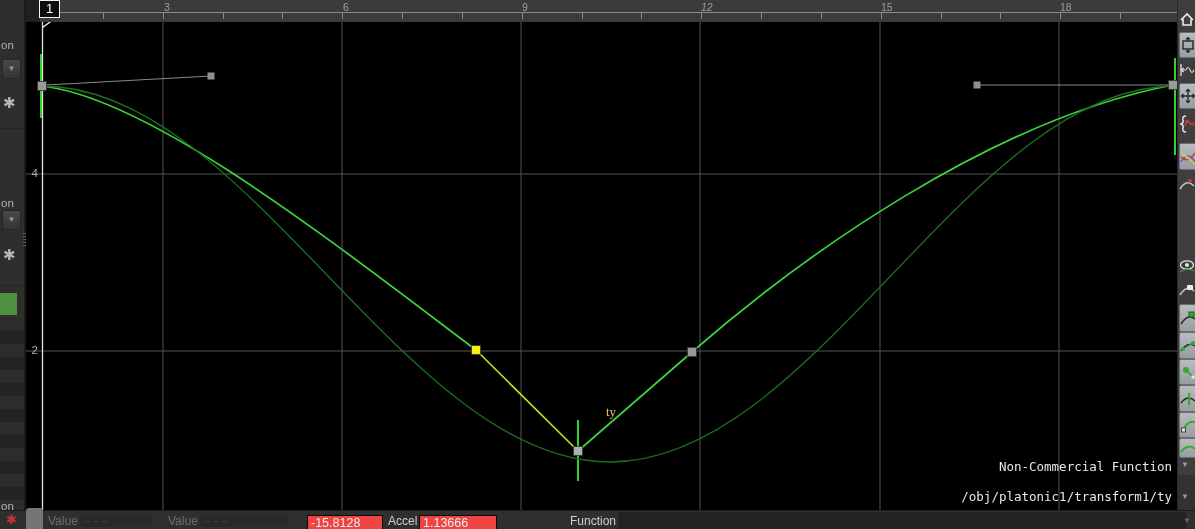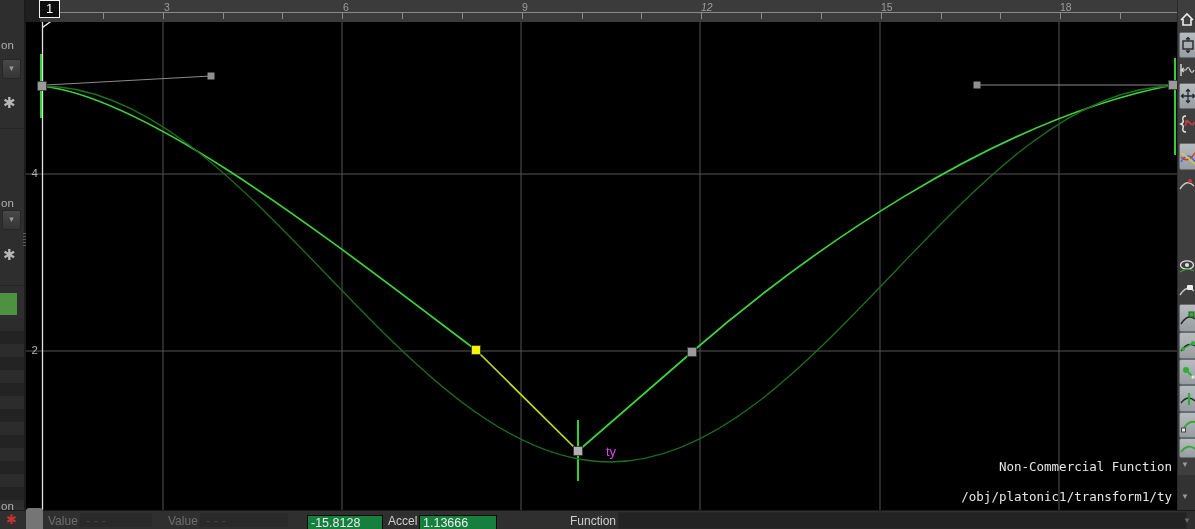--- a/index.html
+++ b/index.html
@@ -3,21 +3,21 @@
 <meta charset="utf-8">
 <style>
   html,body{margin:0;padding:0;background:#222;}
   #app{position:relative;width:1195px;height:529px;background:#2e2e2e;overflow:hidden;
        font-family:"Liberation Sans",sans-serif;font-size:12px;color:#c8c8c8;}
   .abs{position:absolute;}
   
   #graph-bg{left:26px;top:22px;width:1151px;height:488px;background:#000;z-index:1;}
   #curve-plot{left:0;top:0;width:1195px;height:529px;z-index:5;pointer-events:none;}
   .ylab{z-index:6;width:16px;text-align:right;color:#b2b2b2;font-size:11.5px;}
-  #ty-label{z-index:6;left:606px;top:404px;color:#d946ef;font-family:Liberation Sans, sans-serif;font-size:13px;margin-top:40px;}
+  #ty-label{z-index:6;left:606px;top:404px;color:#fdba74;font-family:Liberation Serif, serif;font-size:13px;}
   #corner-note{z-index:6;right:23px;top:459px;text-align:right;color:#e6e6e6;
        font-family:"DejaVu Sans Mono",monospace;font-size:12.5px;line-height:15px;white-space:pre;}
   
   #ruler{left:26px;top:0;width:1151px;height:22px;background:#3b3b3b;z-index:10;}
   #ruler-notch{left:0;top:0;width:14px;height:22px;background:#1f1f1f;}
   #ruler-line{left:34px;top:12px;width:1117px;height:1px;background:#8a8a8a;}
   #ruler-ticks{left:77px;top:12px;width:1048px;height:7px;
        background:repeating-linear-gradient(90deg,#8a8a8a 0px,#8a8a8a 1px,transparent 1px,transparent 59.83px);}
   .rlab{top:1px;color:#9c9c9c;font-size:10.5px;z-index:11;}
   #frame-box{left:13px;top:0px;width:19px;height:16px;background:#0d0d0d;border:1.5px solid #f2f2f2;
@@ -42,21 +42,21 @@
   .tb-arrow{color:#9a9a9a;font-size:8px;left:3px;}
   #tb-scrollzone{left:0;top:475px;width:18px;height:35px;background:#323232;}
   
   #bottom-bar{left:0;top:510px;width:1195px;height:19px;background:#2f2f2f;border-top:1px solid #1a1a1a;z-index:10;}
   #bb-splitter{left:26px;top:-3px;width:17px;height:22px;background:#757575;border-radius:3px 3px 0 0;}
   #bb-red{left:6px;top:2px;color:#c43333;font-size:13px;line-height:14px;}
   .bb-dim{color:#6f6f6f;top:3px;}
   .bb-lab{color:#cfcfcf;top:3px;}
   .bb-dash{color:#454545;top:3px;letter-spacing:4px;}
   .bb-ghostfield{top:2px;height:14px;background:#292929;}
-  .bb-input{top:4px;height:13px;background:#15803d;border:1px solid #0a0a0a;color:#ececec;
+  .bb-input{top:4px;height:13px;background:#ef4444;border:1px solid #0a0a0a;color:#ececec;
        font-family:"Liberation Sans",sans-serif;font-size:12.5px;padding:0 0 0 3px;}
   #fn-field{left:618px;top:1px;width:563px;height:15px;background:#232323;border:1px solid #282828;
        color:#ddd;font-size:12px;padding:0 2px;}
   #fn-caret{left:1183px;top:5px;color:#6a6a6a;font-size:8px;}
   svg{display:block;}
 </style>
 </head>
 <body>
 
 <div id="app">

